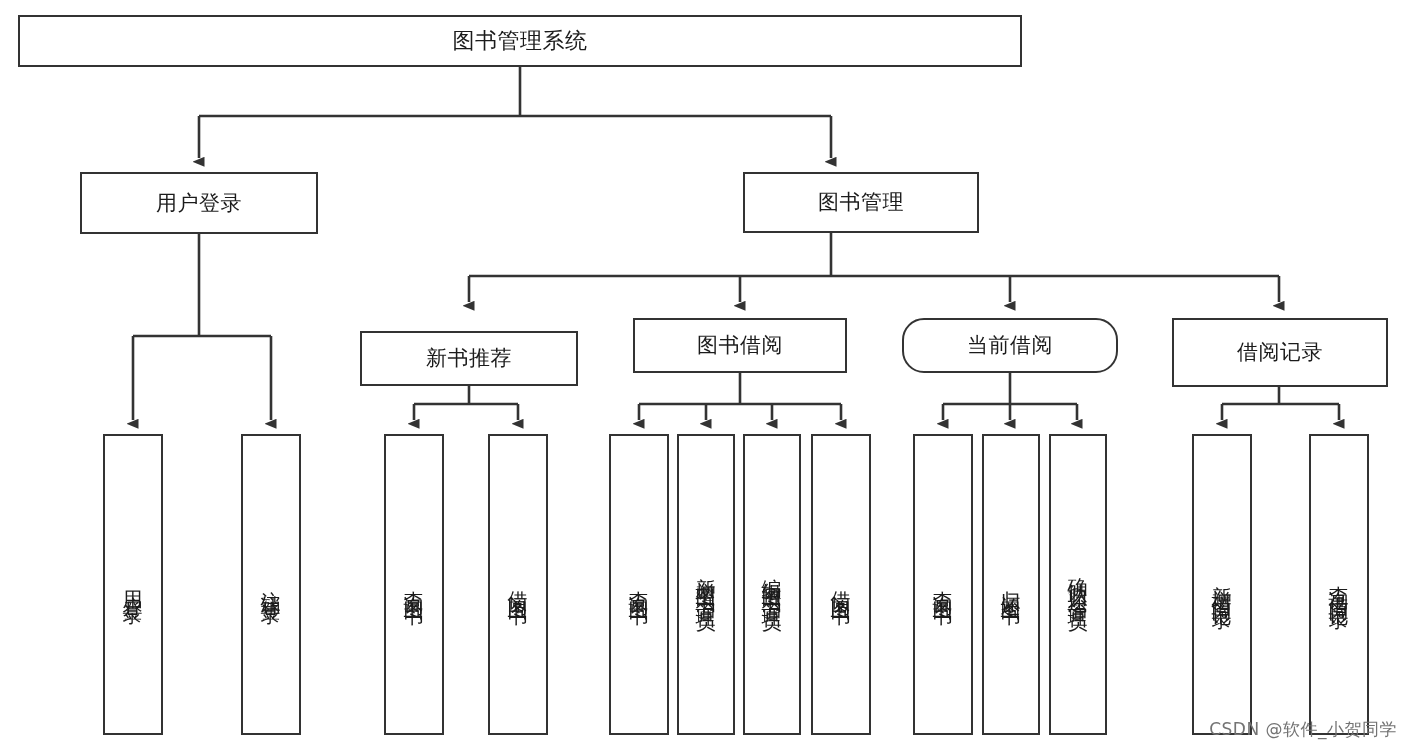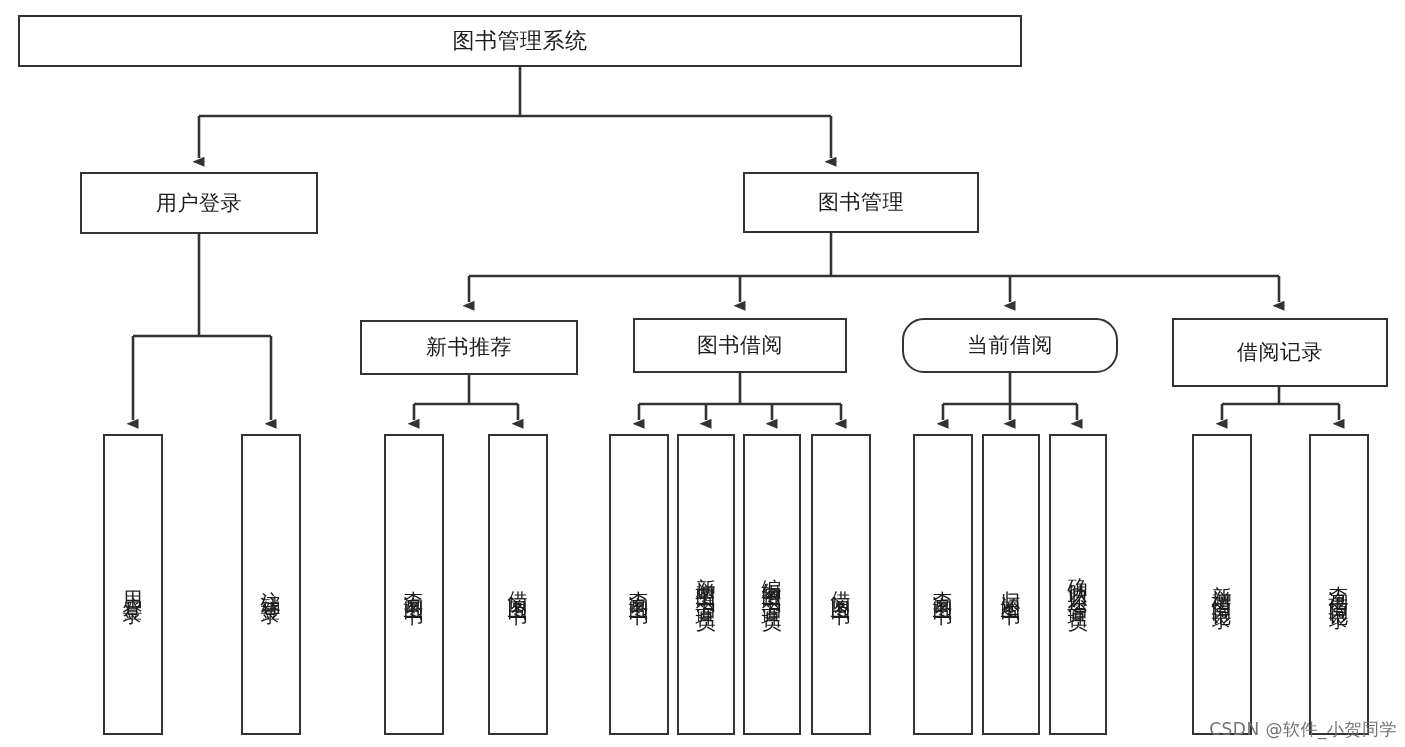--- a/index.html
+++ b/index.html
@@ -127,21 +127,21 @@
       <path d="M1222,404 L1222,420" marker-end="url(#arrow)"></path>
       <path d="M1339,404 L1339,420" marker-end="url(#arrow)"></path>
     </g>
   </svg>
 
   <div class="node h root" style="left:18px; top:15px; width:1004px; height:52px;">图书管理系统</div>
 
   <div class="node h" style="left:80px; top:172px; width:238px; height:62px;">用户登录</div>
   <div class="node h" style="left:712px; top:172px; width:236px; height:61px;margin-left:31px;">图书管理</div>
 
-  <div class="node h" style="left:360px; top:320px; width:218px; height:55px;">新书推荐</div>
+  <div class="node h" style="left:360px; top:331px; width:218px; height:55px;">新书推荐</div>
   <div class="node h" style="left:633px; top:318px; width:214px; height:55px;">图书借阅</div>
   <div class="node h" style="left:902px; top:318px; width:216px; height:55px;border-radius:22px;">当前借阅</div>
   <div class="node h" style="left:1172px; top:318px; width:216px; height:69px;">借阅记录</div>
 
   <div class="node v" style="left:103px; top:434px; width:60px; height:301px;">
     <span class="vtxt">用户登录</span>
   </div>
   <div class="node v" style="left:241px; top:434px; width:60px; height:301px;">
     <span class="vtxt">注销登录</span>
   </div>

